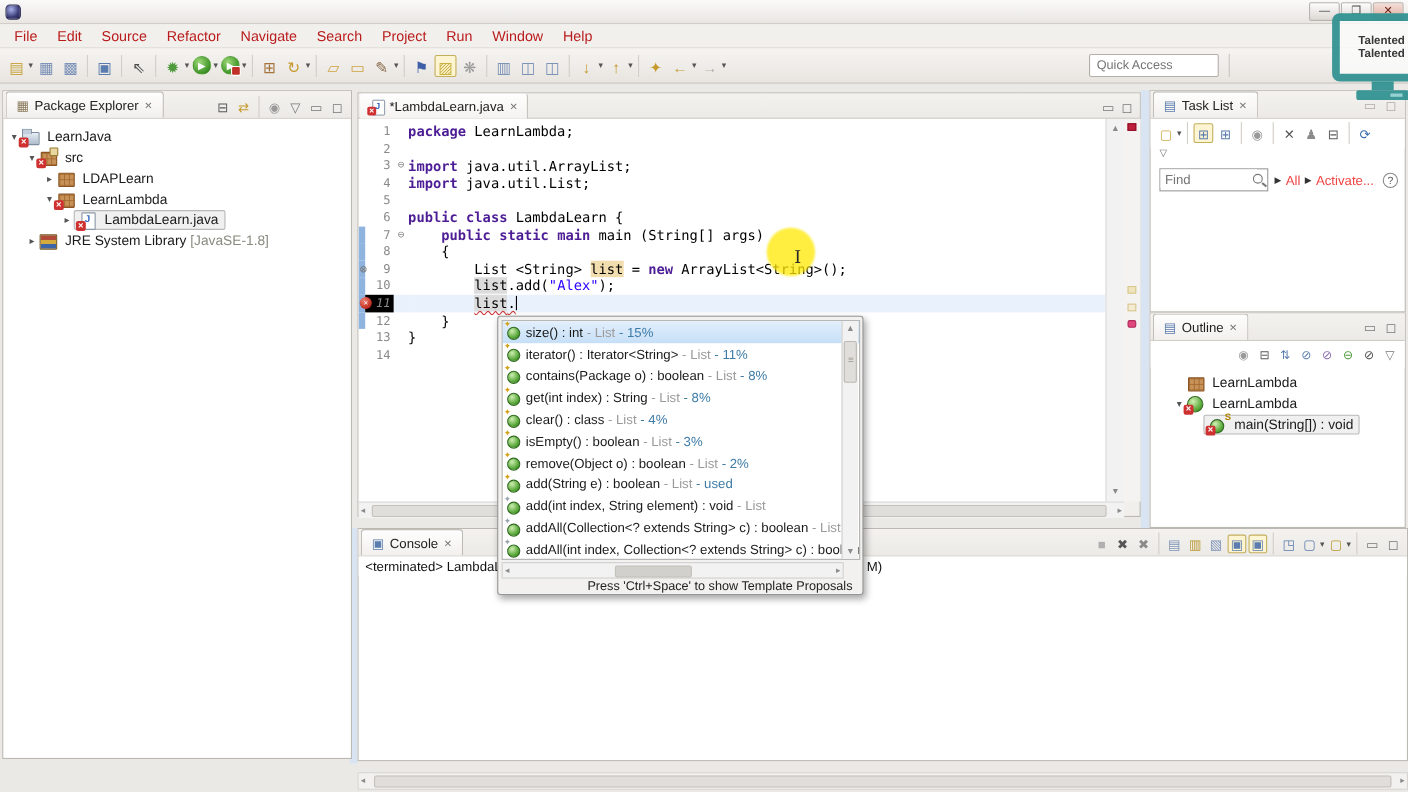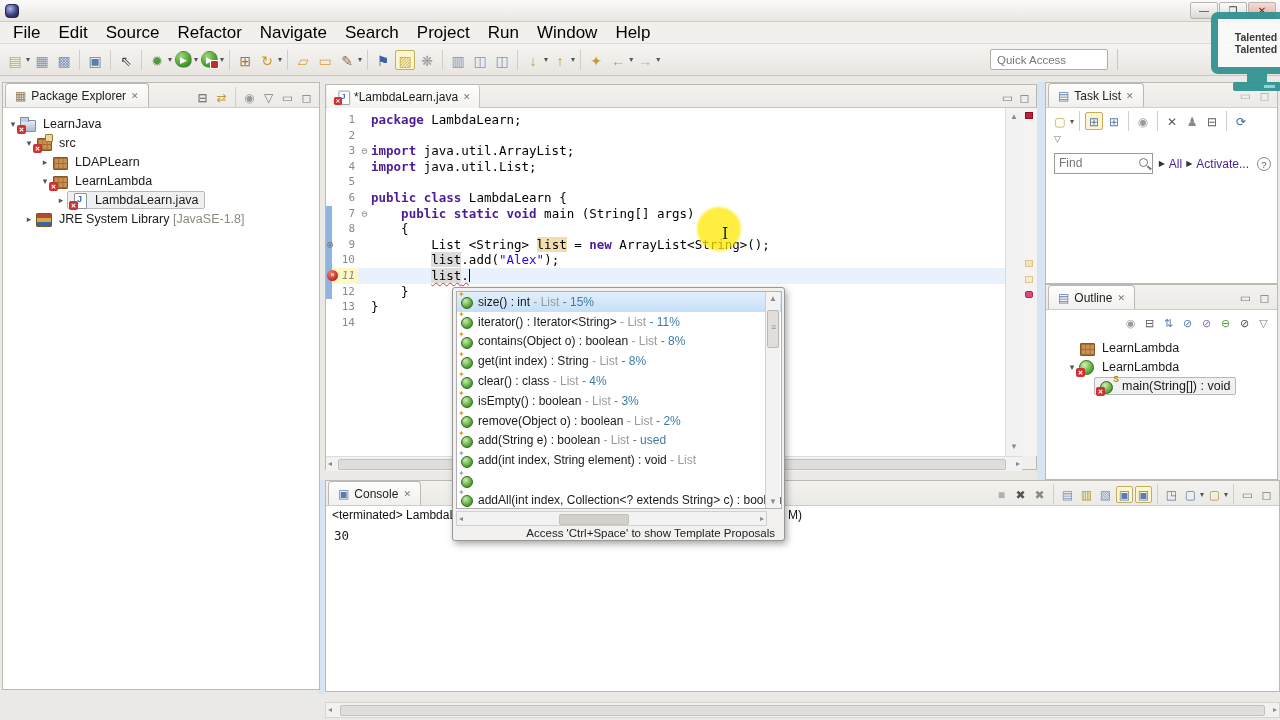--- a/index.html
+++ b/index.html
@@ -14,21 +14,21 @@
     background:radial-gradient(circle at 35% 30%, #aab4ec, #3c3c78 60%, #1e1e46); border:1px solid #2a2a55; }
   .title-text { position:absolute; left:25px; top:4px; font-size:12px; color:#1c1c1c; }
   .win-btns { position:absolute; right:4px; top:2px; display:flex; gap:1px; }
   .wbtn { width:28px; height:17px; text-align:center; line-height:15px; font-size:10px; color:#444;
     background:linear-gradient(#fcfcfc,#dcd8d4); border:1px solid #b8b4ae; border-radius:2px; }
   .wbtn.close { background:linear-gradient(#f3ded8,#dfa89a); color:#6b2015; }
 
   
   .menubar { position:absolute; left:0; top:22px; width:1280px; height:22px; background:#f2f0ed;
     border-bottom:1px solid #dedad5; display:flex; align-items:center; padding-left:4px; }
-  .mi { padding:3px 9px; font-size:17px; color:#000000; }
+  .mi { padding:3px 9px; font-size:13px; color:#b91c1c; }
 
   
   .toolbar { position:absolute; left:0; top:44px; width:1280px; height:32px;
     background:linear-gradient(#f6f4f1,#e8e5e1); border-bottom:1px solid #c9c5c0;
     display:flex; align-items:center; padding-left:4px; }
   .icwrap { display:inline-flex; align-items:center; margin:0 1px; }
   .tb-ic { display:inline-block; width:20px; height:20px; line-height:20px; text-align:center;
     font-size:14px; border:1px solid transparent; border-radius:2px; }
   .tb-ic.pressed { background:#fdf4d2; border-color:#c3ae5e; }
   .tb-ic.run, .tb-ic.cov { width:17px; height:17px; line-height:16px; font-size:9px; border-radius:50%;
@@ -104,21 +104,21 @@
     font-size:12px; margin-left:1px; }
   .etab .ti { width:14px; height:15px; margin:0; transform:scale(.9); }
   .ebody { position:absolute; left:0; top:23px; width:679px; height:348px; background:#fff; overflow:hidden;
     font-family:"DejaVu Sans Mono", monospace; font-size:12.5px; padding-top:4px; }
   .cl { position:relative; display:flex; height:15.6px; line-height:15.6px; }
   .g-diff { width:6px; flex:none; }
   .cl.diff .g-diff { background:#8fb4e0; }
   .g-num { width:26px; flex:none; text-align:right; padding-right:3px; color:#8a8a8a; font-size:11px; }
   .g-fold { width:13px; flex:none; color:#8a8a8a; font-size:10px; text-align:center; }
   .g-code { flex:1; white-space:pre; color:#000; }
-  .cl.current .g-num { background:#fef9c3;font-style:italic; }
+  .cl.current .g-num { background:#000000;font-style:italic; }
   .cl.current .g-fold, .cl.current .g-code { background:#e9f1fc; }
   .k { color:#4c1d95; font-weight:bold; }
   .s { color:#2a00ff; }
   .ot { background:#f2ddae; }
   .og { background:#dcdcdc; }
   .err-sq { text-decoration:underline; text-decoration-style:wavy; text-decoration-color:#cf3a3a;
     text-decoration-thickness:1px; text-underline-offset:2px; }
   .gmark { position:absolute; left:1px; top:2px; z-index:2; }
   .gmark.warn { color:#777; font-size:11px; top:0; }
   .gmark.error { width:11px; height:11px; border-radius:50%;
@@ -143,21 +143,21 @@
   .tl-chev { padding:0 0 0 8px; color:#777; font-size:9px; height:13px; }
   .findrow { display:flex; align-items:center; gap:6px; padding:6px 6px 0 8px; }
   .findbox { position:relative; width:110px; height:21px; border:1px solid #9a9a9a; background:#fff; }
   .findbox input { width:88px; height:17px; border:none; outline:none; font-size:12px; color:#000000;
     padding:2px 4px; font-family:"Liberation Sans",sans-serif; }
   .mag { position:absolute; right:4px; top:4px; width:9px; height:9px; border:1.5px solid #777; border-radius:50%; }
   .mag::after { content:""; position:absolute; left:7px; top:8px; width:5px; height:1.5px; background:#777;
     transform:rotate(40deg); }
   .tl-links { display:flex; align-items:center; gap:4px; font-size:12px; }
   .minarrow { font-size:8px; color:#333; }
-  .bluelink { color:#4c1d95; }
+  .bluelink { color:#ef4444; }
   .helpq { width:14px; height:14px; border:1px solid #888; border-radius:50%; color:#555; font-size:9.5px;
     text-align:center; line-height:13px; margin-left:4px; }
 
   #outline { left:1045px; top:284px; width:233px; height:196px; }
   .ol-toolbar { height:24px; display:flex; align-items:center; justify-content:flex-end; padding-right:4px; background:#fff; }
   .ol-toolbar .tb-ic { width:17px; height:17px; line-height:17px; font-size:11px; }
 
   
   #console { left:325px; top:480px; width:955px; height:212px; }
   #console .phead-icons { top:3px; }
@@ -419,21 +419,21 @@
       <div class="phead-icons">
         <span class="tb-ic" style="color:#7a7a7a">▭</span>
         <span class="tb-ic" style="color:#7a7a7a">◻</span>
       </div>
     </div>
     <div class="ebody" id="code">
         <div class="cl">
           <span class="g-diff"></span>
           <span class="g-num">1</span>
           <span class="g-fold"></span>
-          <span class="g-code"><span class="k">package</span><span class=""> LambdaLearn;</span></span>
+          <span class="g-code"><span class="k">package</span><span class=""> LearnLambda;</span></span>
         </div>
         <div class="cl">
           <span class="g-diff"></span>
           <span class="g-num">2</span>
           <span class="g-fold"></span>
           <span class="g-code"></span>
         </div>
         <div class="cl">
           <span class="g-diff"></span>
           <span class="g-num">3</span>
@@ -455,21 +455,21 @@
         <div class="cl">
           <span class="g-diff"></span>
           <span class="g-num">6</span>
           <span class="g-fold"></span>
           <span class="g-code"><span class="k">public</span><span class=""> </span><span class="k">class</span><span class=""> LambdaLearn {</span></span>
         </div>
         <div class="cl diff">
           <span class="g-diff"></span>
           <span class="g-num">7</span>
           <span class="g-fold">⊖</span>
-          <span class="g-code"><span class="">    </span><span class="k">public</span><span class=""> </span><span class="k">static</span><span class=""> </span><span class="k">void</span><span class=""> main (String[] args)</span></span>
+          <span class="g-code"><span class="">    </span><span class="k">public</span><span class=""> </span><span class="k">static</span><span class=""> </span><span class="k">main</span><span class=""> main (String[] args)</span></span>
         </div>
         <div class="cl diff">
           <span class="g-diff"></span>
           <span class="g-num">8</span>
           <span class="g-fold"></span>
           <span class="g-code"><span class="">    {</span></span>
         </div>
         <div class="cl diff">
           <span class="gmark warn">⊗</span>
           <span class="g-diff"></span>
@@ -708,21 +708,20 @@
           </span>
           <span class="icwrap">
             <span class="tb-ic" style="color: rgb(122, 122, 122);">◻</span>
           </span>
         </div>
     </div>
     <div class="con-status">
       <span>&lt;terminated&gt; LambdaLe</span>
       <span class="right-frag">M)</span>
     </div>
-    <div class="con-out">30</div>
   </div>
 
   <div class="bottombar">
     <span class="sa-l">◂</span>
     <span class="sa-r">▸</span>
     <div class="hthumb"></div>
   </div>
 
   <div id="popup">
     <div class="pp-list" id="pp-list">
@@ -735,21 +734,21 @@
         <div class="prow">
           <span class="ci">
             <span class="spark">✦</span>
           </span>
           <span><span class="pl-main">iterator() : Iterator&lt;String&gt;</span><span class="pl-rest"> - List</span><span class="pl-pct"> - 11%</span></span>
         </div>
         <div class="prow">
           <span class="ci">
             <span class="spark">✦</span>
           </span>
-          <span><span class="pl-main">contains(Object o) : boolean</span><span class="pl-rest"> - List</span><span class="pl-pct"> - 8%</span></span>
+          <span><span class="pl-main">contains(Package o) : boolean</span><span class="pl-rest"> - List</span><span class="pl-pct"> - 8%</span></span>
         </div>
         <div class="prow">
           <span class="ci">
             <span class="spark">✦</span>
           </span>
           <span><span class="pl-main">get(int index) : String</span><span class="pl-rest"> - List</span><span class="pl-pct"> - 8%</span></span>
         </div>
         <div class="prow">
           <span class="ci">
             <span class="spark">✦</span>
@@ -777,39 +776,40 @@
         <div class="prow">
           <span class="ci m">
             <span class="spark">✦</span>
           </span>
           <span><span class="pl-main">add(int index, String element) : void</span><span class="pl-rest"> - List</span><span class="pl-pct"></span></span>
         </div>
         <div class="prow">
           <span class="ci m">
             <span class="spark">✦</span>
           </span>
+          <span><span class="pl-main">addAll(Collection&lt;? extends String&gt; c) : boolean</span><span class="pl-rest"> - List</span><span class="pl-pct"></span></span>
         </div>
         <div class="prow">
           <span class="ci m">
             <span class="spark">✦</span>
           </span>
           <span><span class="pl-main">addAll(int index, Collection&lt;? extends String&gt; c) : boolean</span><span class="pl-rest"></span><span class="pl-pct"></span></span>
         </div>
       </div>
     <div class="pp-vscroll" style="right:4px;top:4px;">
       <span class="sa" style="top:2px;">▲</span>
       <span class="sa" style="bottom:2px;">▼</span>
       <div class="vthumb"></div>
     </div>
     <div class="pp-hscroll">
       <span class="sa-l">◂</span>
       <span class="sa-r">▸</span>
       <div class="hthumb"></div>
     </div>
-    <div class="pp-hint">Access 'Ctrl+Space' to show Template Proposals</div>
+    <div class="pp-hint">Press 'Ctrl+Space' to show Template Proposals</div>
   </div>
 
   <div class="ydot"></div>
   <div class="ibeam">I</div>
 
   <div class="wm">
     <div class="wm-screen">
       <div>Talented</div>
       <div>Talented</div>
     </div>

